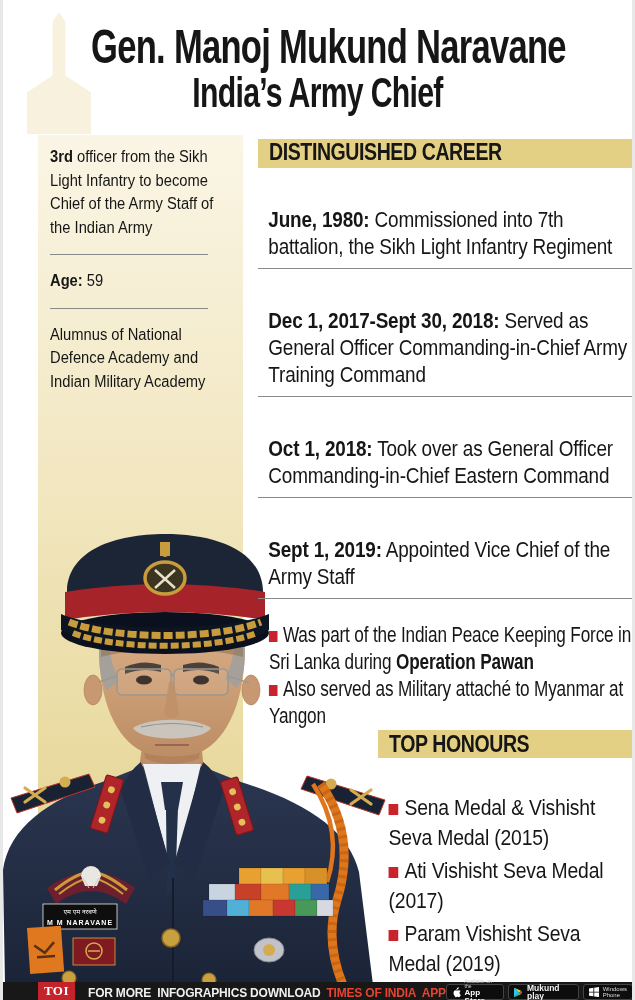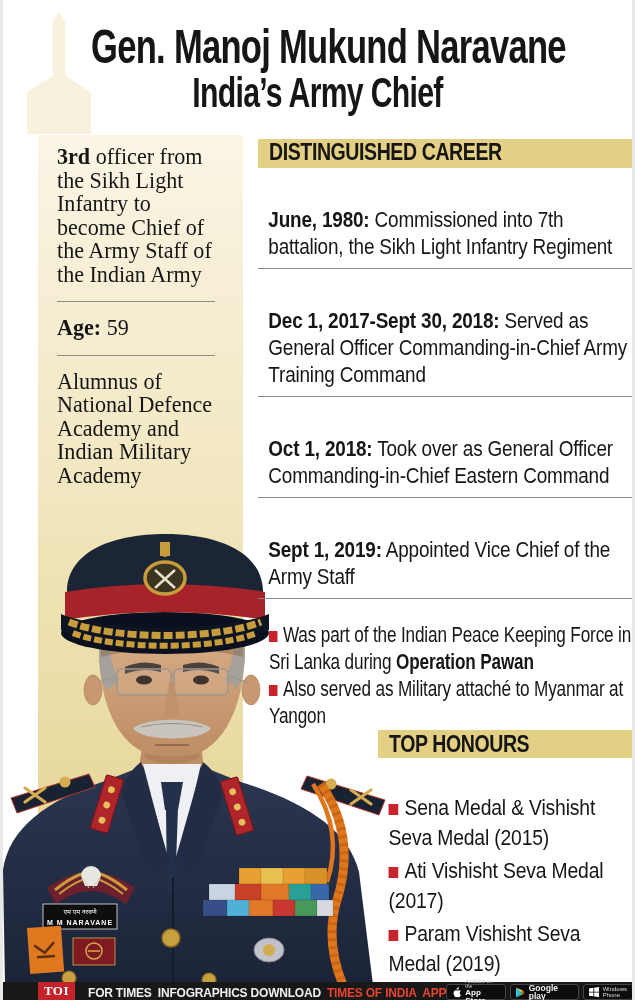--- a/index.html
+++ b/index.html
@@ -10,21 +10,21 @@
              clip-path:polygon(50% 0,60% 8%,60% 52%,100% 66%,100% 100%,0 100%,0 66%,40% 52%,40% 8%);}
   .title{position:absolute;left:0;right:0;top:22px;text-align:center;font-weight:bold;
          font-size:48px;line-height:50px;letter-spacing:-1px;transform:scaleX(.72);transform-origin:center;
          white-space:nowrap;z-index:2;}
   .subtitle{position:absolute;left:0;right:0;top:70px;text-align:center;font-weight:bold;
          font-size:42px;line-height:46px;letter-spacing:-1px;transform:scaleX(.72);transform-origin:center;
          white-space:nowrap;z-index:2;}
   
   .sidebar{position:absolute;left:35px;top:135px;width:205px;height:847px;z-index:0;
            background:linear-gradient(180deg,#faf5e5 0%,#f3e9c6 35%,#eadca4 70%,#e0cc8a 100%);}
-  .sb-inner{padding:10px 8px 0 19px;font-size:24px;line-height:23.5px;font-family:Liberation Serif, serif;}
+  .sb-inner{padding:10px 8px 0 12px;font-size:16px;line-height:23.5px;}
   .sb-p{margin:0;width:178px;transform:scaleX(.92);transform-origin:0 0;}
   .sb-div{border:none;border-top:1px solid #8a8a8a;width:158px;margin:15px 0 14px 0;}
   
   .career{position:absolute;left:255px;top:139px;width:380px;z-index:2;}
   .band{background:#e4d084;height:29px;display:flex;}
   .band > span{font-weight:bold;font-size:23px;letter-spacing:-.5px;padding-left:13px;
                transform:scaleX(.85);transform-origin:0 50%;white-space:nowrap;}
   .entry{border-bottom:1px solid #8a8a8a;padding:38px 0 8px 0;}
   .entry-text{width:445px;transform:scaleX(.86);transform-origin:0 0;
               font-size:22px;line-height:27px;letter-spacing:-.2px;padding-left:12px;box-sizing:border-box;}
@@ -258,41 +258,41 @@
         <rect x="-5" y="-40" width="10" height="14" fill="#c89c3c"></rect>
         <circle cx="0" cy="-28" r="3" fill="#c89c3c"></circle>
         <ellipse cx="0" cy="-4" rx="20" ry="16" fill="#3a3420" stroke="#c89c3c" stroke-width="3.5"></ellipse>
         <path d="M-10,-12 L10,6 M10,-12 L-10,6" stroke="#e8e0c8" stroke-width="2.5"></path>
       </g>
     </g>
   </svg>
 
   <div class="footer">
     <div class="toi">TOI</div>
-    <span class="fmsg">FOR TIMES  INFOGRAPHICS DOWNLOAD</span>
+    <span class="fmsg">FOR MORE  INFOGRAPHICS DOWNLOAD</span>
     <span class="fmsg-red">TIMES OF INDIA  APP</span>
     <div class="badges">
       <div class="badge">
         <svg width="10" height="12" viewBox="0 0 10 12">
           <path d="M5.8 1.6 C6.3 1 7.1 .6 7.8 .6 C7.8 1.4 7.5 2.1 7 2.7 C6.5 3.3 5.8 3.7 5 3.6 C4.9 2.9 5.3 2.1 5.8 1.6 Z M7.9 4 C8.7 4 9.4 4.4 9.8 5 C9 5.5 8.6 6.2 8.6 7.1 C8.6 8.1 9.2 8.9 10 9.3 C9.7 10.2 9.2 11 8.5 11.6 C8 12 7.4 11.9 6.9 11.7 C6.4 11.5 5.9 11.5 5.4 11.7 C4.8 11.9 4.3 12 3.8 11.6 C2.4 10.3 1.5 8.3 1.8 6.4 C2 5 3.1 4 4.3 4 C4.9 4 5.4 4.3 5.9 4.3 C6.4 4.3 7.1 4 7.9 4 Z" fill="#ffffff"></path>
         </svg>
         <span class="btxt">
             <span class="b1">Available on the</span>
             <span class="b2">App Store</span>
           </span>
       </div>
       <div class="badge">
         <svg width="10" height="11" viewBox="0 0 10 11">
           <path d="M0,0 L6,5.5 L0,11 Z" fill="#29c5f6"></path>
           <path d="M6,5.5 L0,11 L8,7.4 Z" fill="#57c948"></path>
           <path d="M6,5.5 L0,0 L8,3.6 Z" fill="#f2d33c"></path>
           <path d="M6,5.5 L8,3.6 C9.5,4.4 9.5,6.6 8,7.4 Z" fill="#e24b41"></path>
         </svg>
         <span class="btxt">
-            <span class="b2g">Google play</span>
+            <span class="b2g">Mukund play</span>
           </span>
       </div>
       <div class="badge">
         <svg width="10" height="10" viewBox="0 0 10 10">
           <path d="M0,1.4 L4.4,0.8 L4.4,4.7 L0,4.7 Z M5.2,0.7 L10,0 L10,4.7 L5.2,4.7 Z M0,5.4 L4.4,5.4 L4.4,9.3 L0,8.7 Z M5.2,5.4 L10,5.4 L10,10 L5.2,9.4 Z" fill="#ffffff"></path>
         </svg>
         <span class="btxt">
             <span class="bw1">Windows</span>
             <span class="bw1">Phone</span>
           </span>

